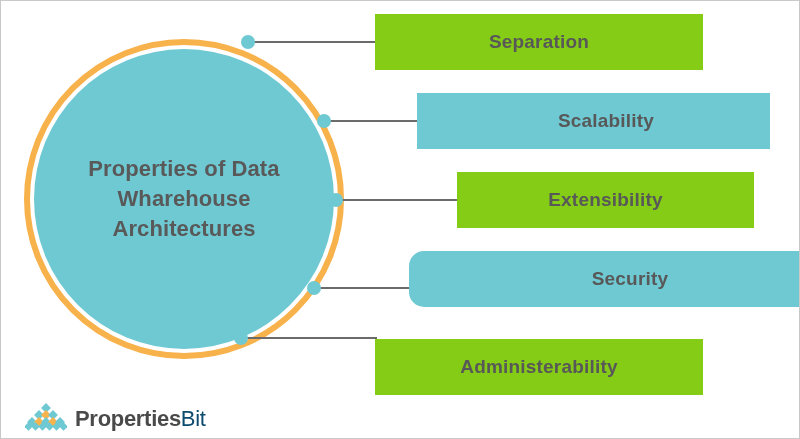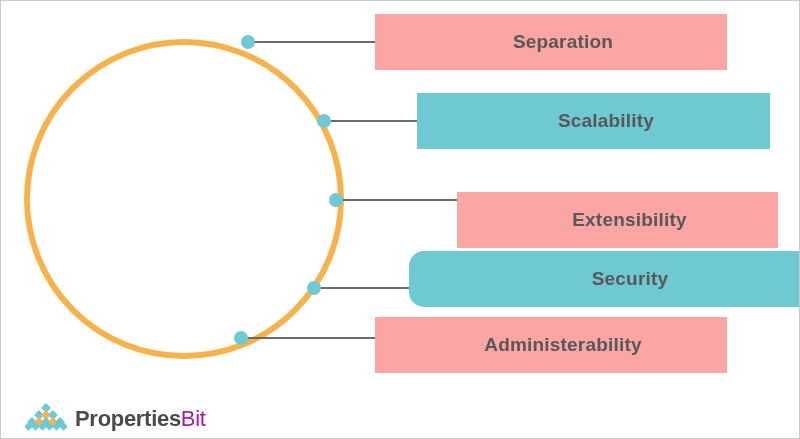--- a/index.html
+++ b/index.html
@@ -67,21 +67,21 @@
   }
 
   
   .bar {
     position: absolute;
     height: 56px;
     display: flex;
     align-items: center;
     justify-content: center;
   }
-  .bar-orange { background: #fca5a5; padding-left: 24px; }
+  .bar-orange { background: #84cc16; }
   .bar-teal   { background: #6FC9D3; padding-left: 25px; }
   .bar-label {
     color: #585858;
     font-size: 19px;
     font-weight: bold;
     letter-spacing: 0.2px;
     white-space: nowrap;
   }
 
   
@@ -93,28 +93,31 @@
     align-items: center;
     gap: 8px;
   }
   #logo-wordmark {
     font-size: 22px;
     letter-spacing: -0.3px;
     line-height: 1;
     white-space: nowrap;
   }
   #logo-word-primary { color: #4a4a4a; font-weight: bold; }
-  #logo-word-secondary { color: #a21caf; font-weight: normal; }
+  #logo-word-secondary { color: #0c4a6e; font-weight: normal; }
 </style>
 </head>
 <body>
 
 <div id="canvas">
 
   <div id="hub-ring"></div>
+  <div id="hub-circle">
+    <div id="hub-label">Properties of Data Wharehouse Architectures</div>
+  </div>
 
   <div class="connector-line" style="left:253px; top:40px; width:122px;"></div>
   <div class="connector-line" style="left:329px; top:119px; width:88px;"></div>
   <div class="connector-line" style="left:341px; top:198px; width:116px;"></div>
   <div class="connector-line" style="left:319px; top:286px; width:98px;"></div>
   <div class="connector-line" style="left:246px; top:336px; width:130px;"></div>
 
   <div class="connector-dot" style="left:240px; top:34px;"></div>
   <div class="connector-dot" style="left:316px; top:113px;"></div>
   <div class="connector-dot" style="left:328px; top:192px;"></div>
@@ -122,29 +125,29 @@
   <div class="connector-dot" style="left:233px; top:330px;"></div>
 
   <div class="bar bar-orange" style="left:374px; top:13px; width:328px;">
     <span class="bar-label">Separation</span>
   </div>
 
   <div class="bar bar-teal" style="left:416px; top:92px; width:328px;">
     <span class="bar-label">Scalability</span>
   </div>
 
-  <div class="bar bar-orange" style="left:456px; top:171px; width:297px;margin-top:20px;">
+  <div class="bar bar-orange" style="left:456px; top:171px; width:297px;">
     <span class="bar-label">Extensibility</span>
   </div>
 
   <div class="bar bar-teal" style="left:408px; top:250px; width:392px;border-radius:15px;">
     <span class="bar-label">Security</span>
   </div>
 
-  <div class="bar bar-orange" style="left:374px; top:316px; width:328px;">
+  <div class="bar bar-orange" style="left:374px; top:338px; width:328px;">
     <span class="bar-label">Administerability</span>
   </div>
 
   <div id="logo">
     <span>
       <svg width="42" height="28" viewBox="0 0 42 28" xmlns="http://www.w3.org/2000/svg">
 
         <rect x="17.5" y="1.5" width="7" height="7" transform="rotate(45 21 5)" fill="#6FC9D3"></rect>
 
         <rect x="10.5" y="8.5" width="7" height="7" transform="rotate(45 14 12)" fill="#6FC9D3"></rect>

